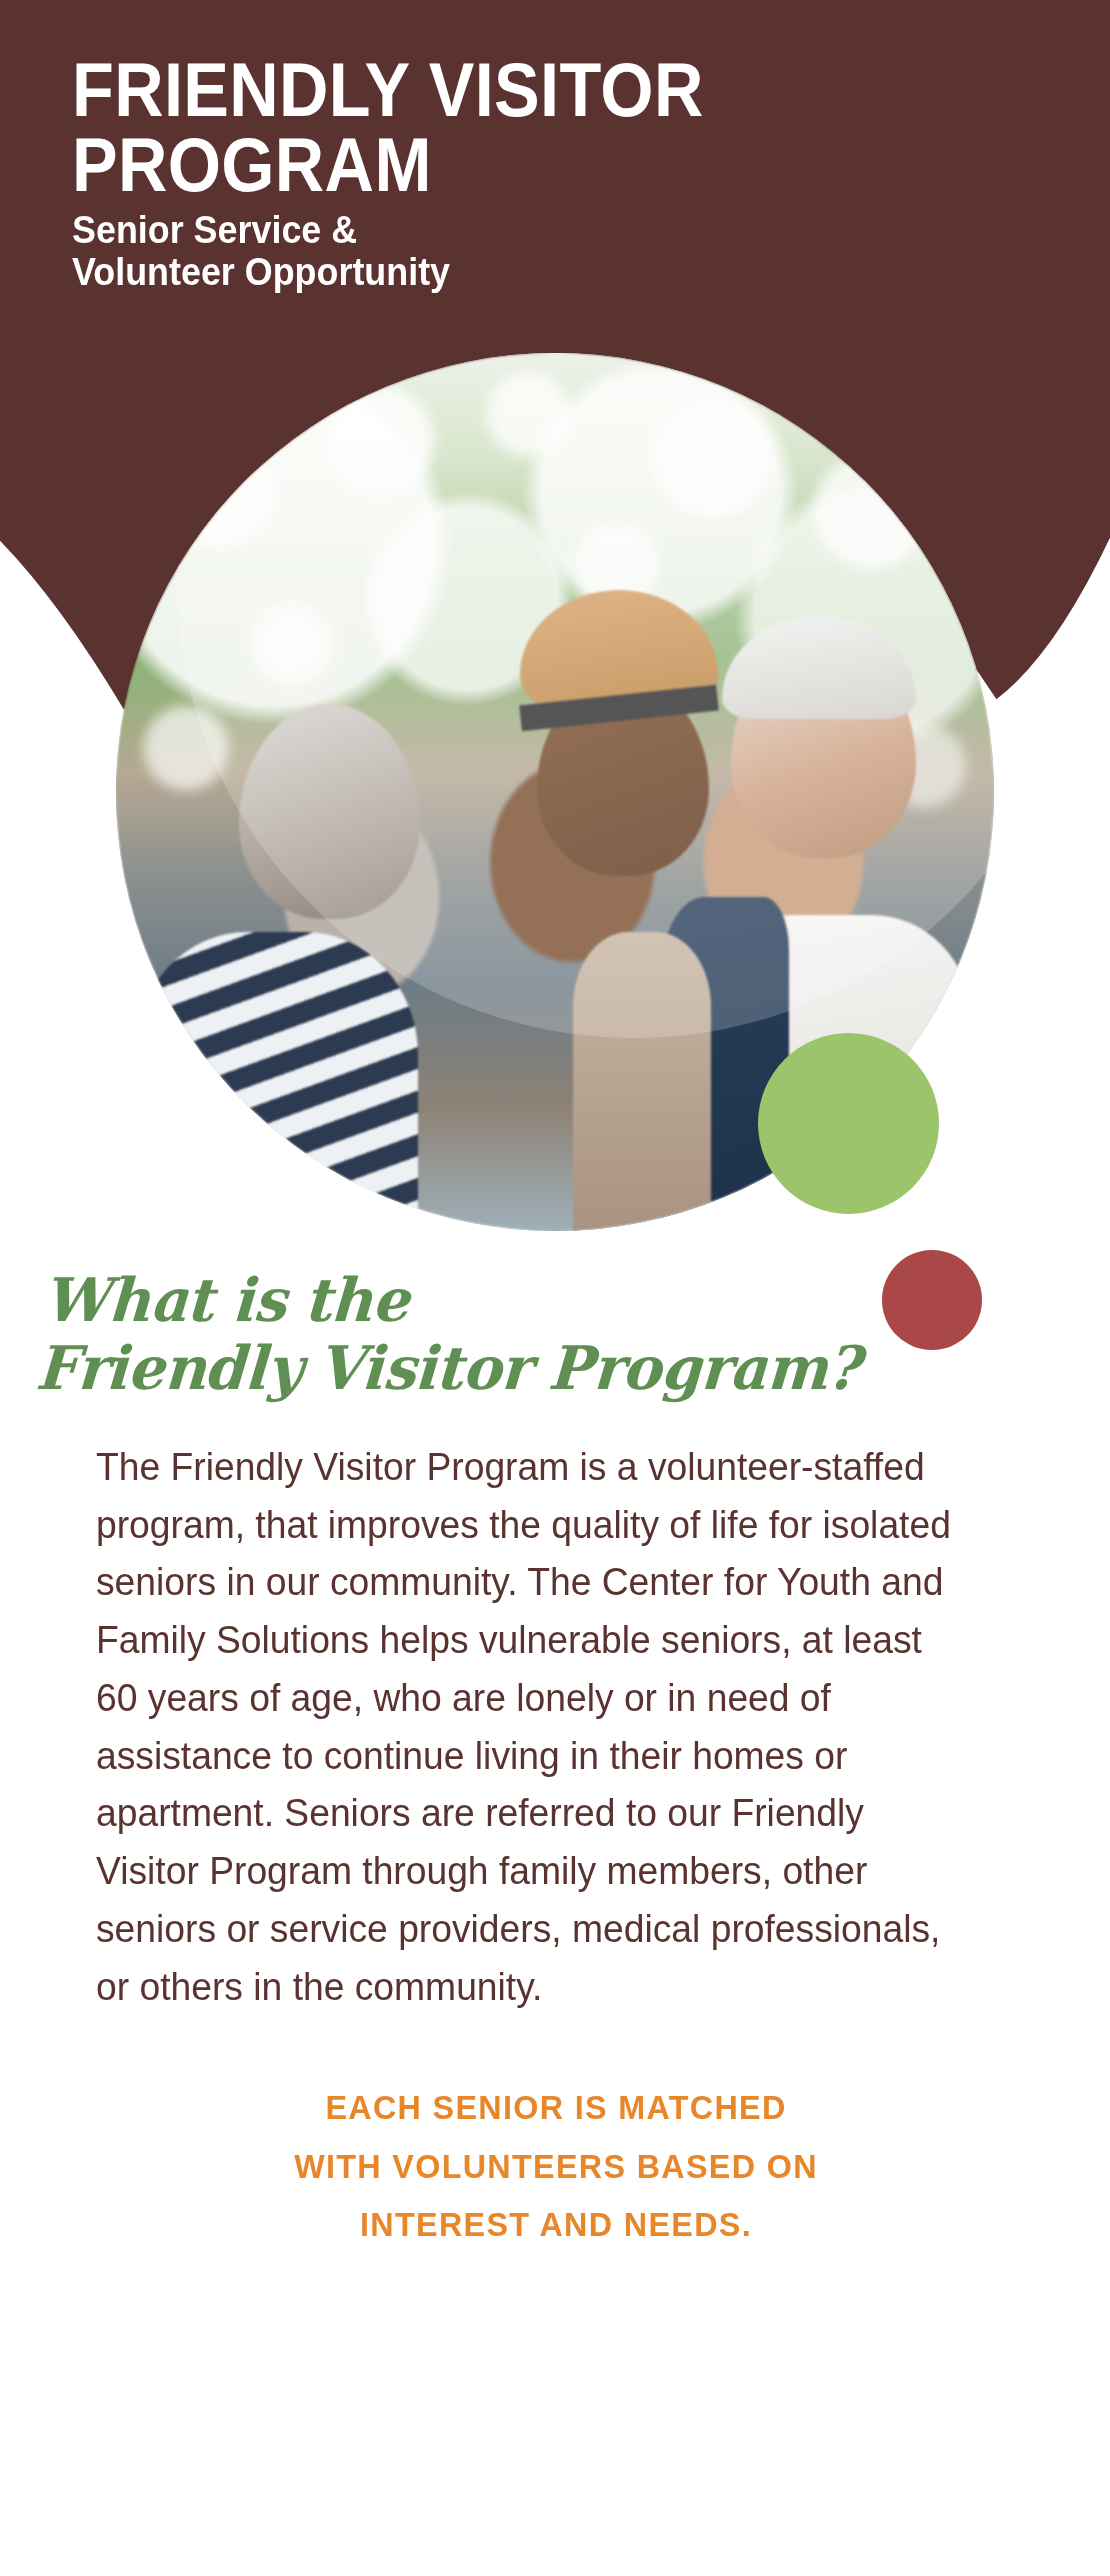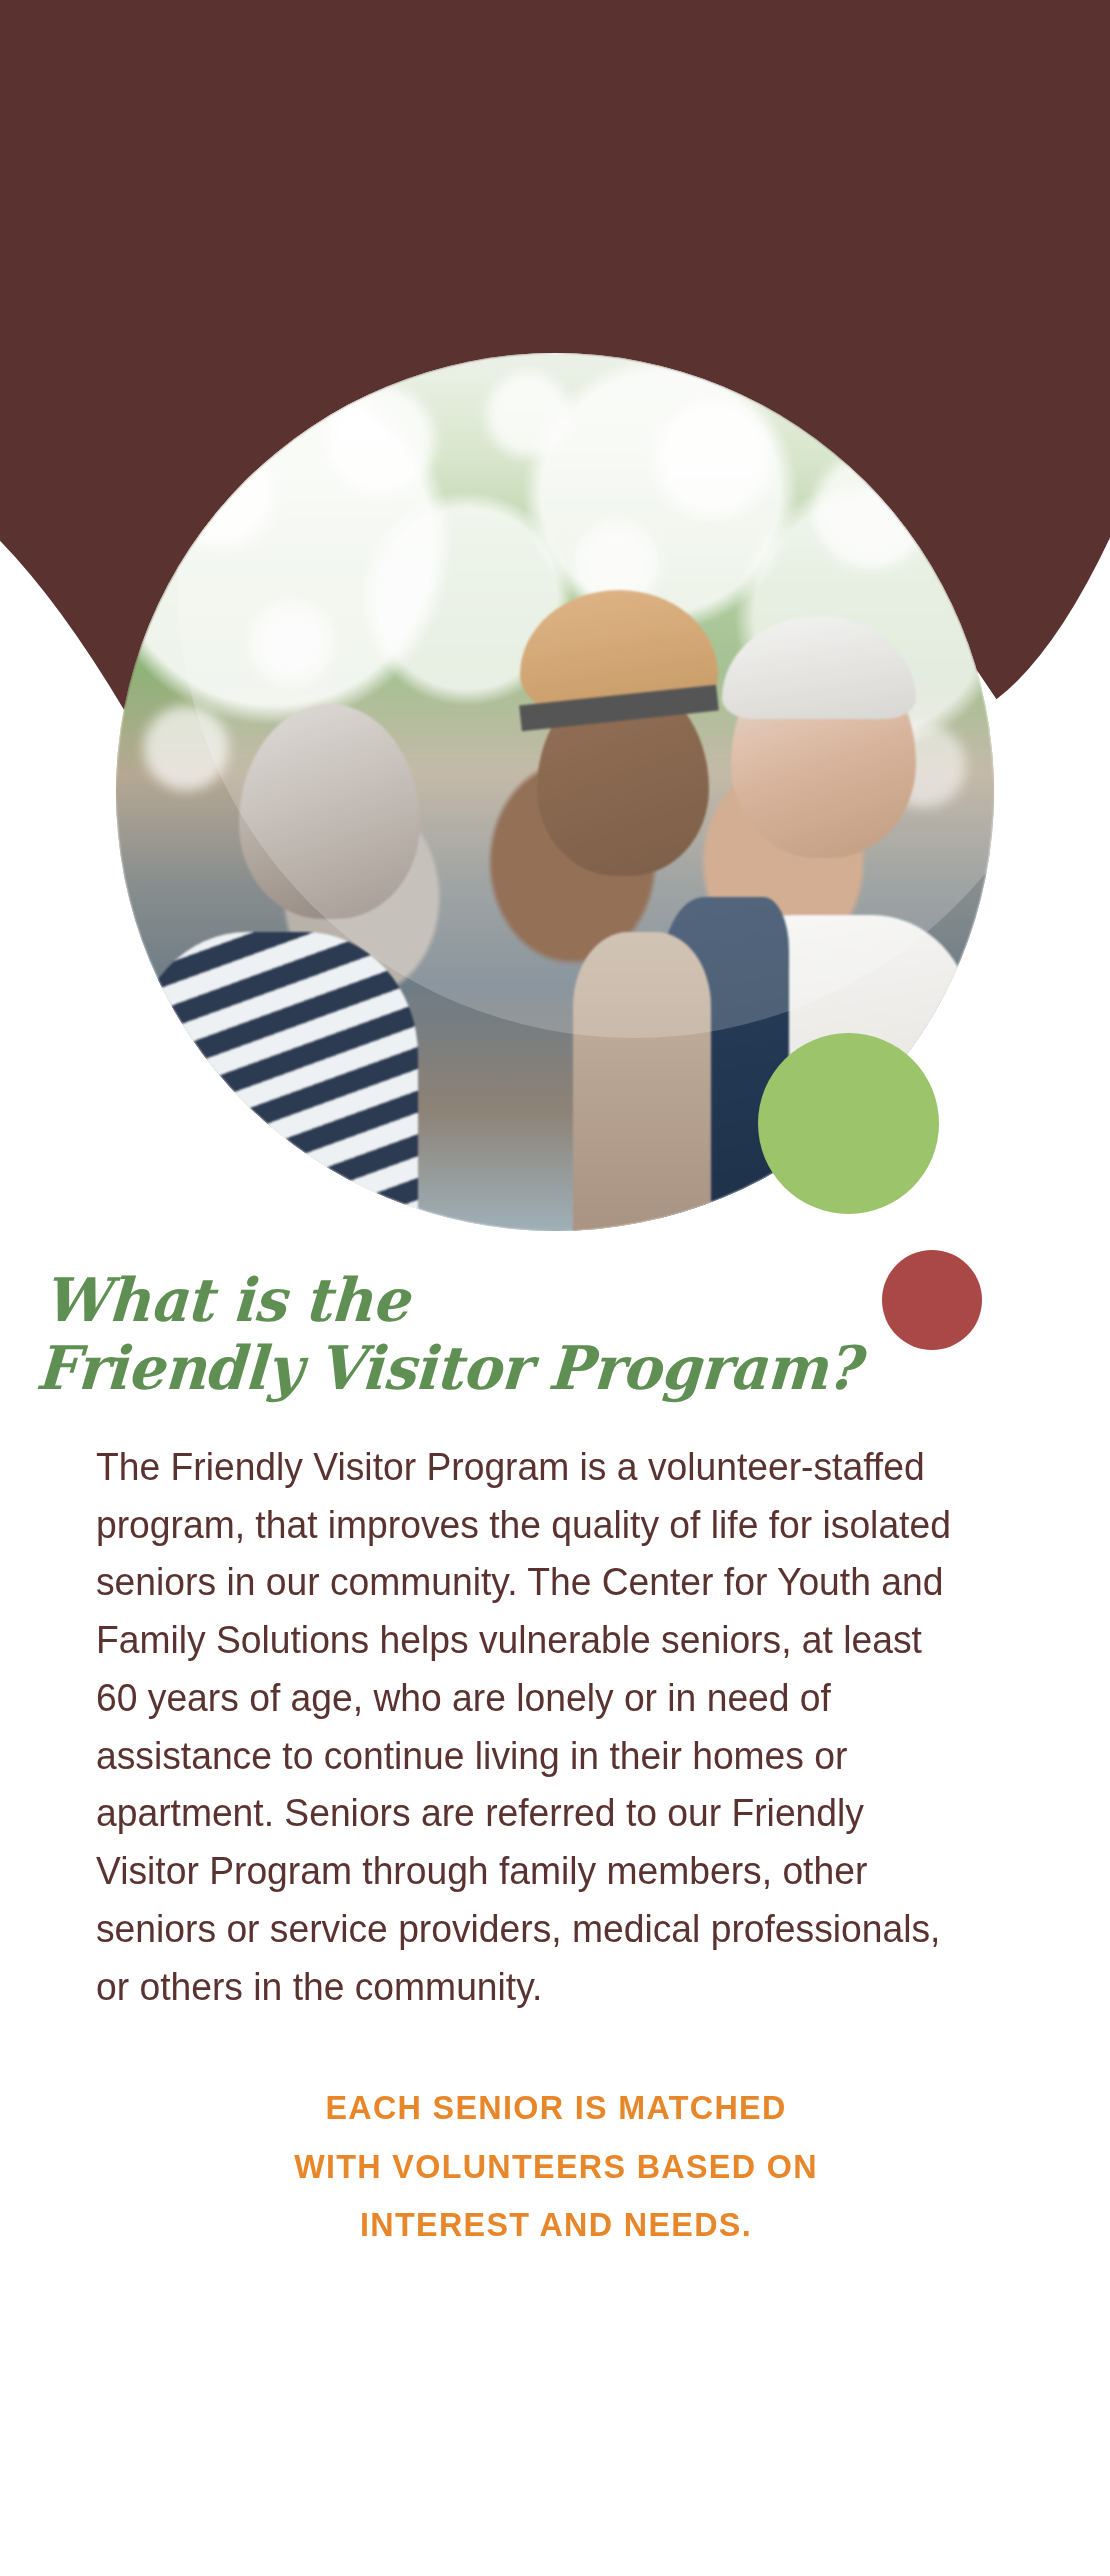--- a/index.html
+++ b/index.html
@@ -224,20 +224,26 @@
 <body>
 
 <div class="poster">
 
   <div class="header-shape">
     <svg viewBox="0 0 1290 900" preserveAspectRatio="none" aria-hidden="true">
       <path d="M0,0 H1290 V622 Q1225,760 1157,812 Q1060,660 878,540 Q760,462 645,432 Q470,452 318,570 Q210,660 145,826 Q70,700 0,628 Z" fill="#5A3331"></path>
     </svg>
   </div>
 
+  <div class="header-text">
+    <h1 class="poster-title">FRIENDLY VISITOR
+PROGRAM</h1>
+    <h2 class="poster-subtitle">Senior Service &amp;
+Volunteer Opportunity</h2>
+  </div>
 
   <div class="photo-wrap">
     <div class="photo-art">
       <div class="photo-bokeh"></div>
       <div class="fig fig-left-body"></div>
       <div class="fig fig-right-body"></div>
       <div class="fig fig-right-vest"></div>
       <div class="fig fig-mid-body"></div>
       <div class="fig fig-mid-shirt"></div>
       <div class="fig fig-left-head"></div>

